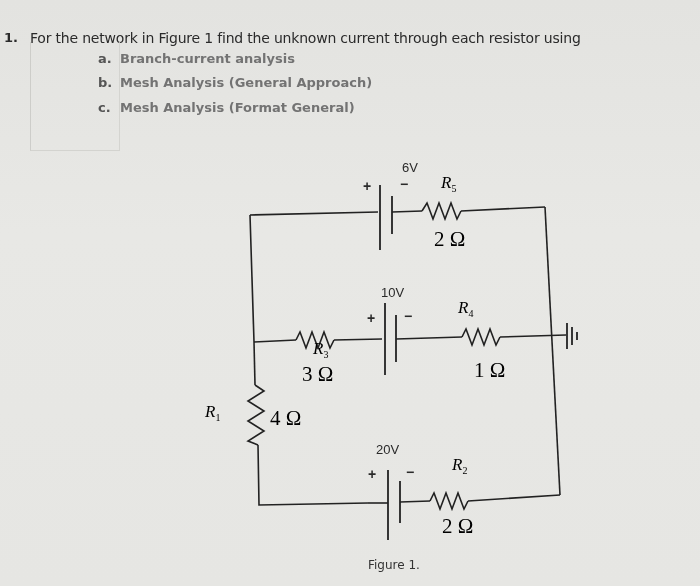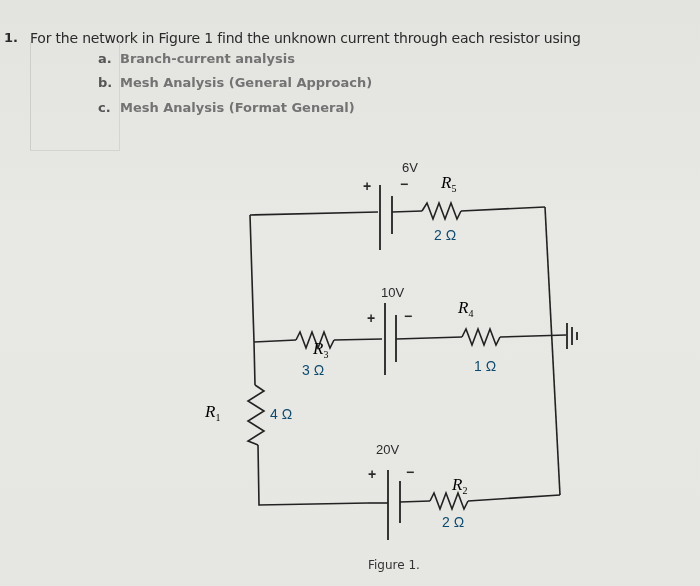--- a/index.html
+++ b/index.html
@@ -11,21 +11,21 @@
   .q { position:absolute; font-family:"DejaVu Sans", sans-serif; color:#2a2a2a; }
   .qnum { left:4px; top:30px; font-size:13px; font-weight:bold; }
   .qtext { left:30px; top:30px; font-size:14px; letter-spacing:-0.2px; }
   .opt { position:absolute; font-family:"DejaVu Sans", sans-serif; font-weight:bold; font-size:13px; color:#737373; }
   .optl { position:absolute; font-family:"DejaVu Sans", sans-serif; font-weight:bold; font-size:13px; color:#555; }
   .scribble { position:absolute; left:30px; top:42px; width:88px; height:108px; border-left:1px solid #c8c8c4; border-bottom:1px solid #cfcfcb; border-right:1px solid #d0d0cc; opacity:.8; }
   svg.circuit { position:absolute; left:0; top:0; }
   .lbl { position:absolute; font-size:13px; color:#2a2a2a; }
   .rname { position:absolute; font-family:"Liberation Serif", serif; font-style:italic; font-size:17px; color:#000000; }
   .rname sub { font-size:10px; font-style:normal; }
-  .rval { position:absolute; font-family:Liberation Sans, sans-serif; font-size:14px; color:#0c4a6e; }
+  .rval { position:absolute; font-family:Liberation Serif, serif; font-size:21px; color:#000000; }
   .sign { position:absolute; font-size:14px; font-weight:bold; color:#2a2a2a; }
   .fig { position:absolute; left:368px; top:558px; font-family:"DejaVu Sans", sans-serif; font-size:12px; color:#333; }
 </style>
 </head>
 <body>
 
 <div class="q qnum">1.</div>
 <div class="q qtext">For the network in Figure 1 find the unknown current through each resistor using</div>
 <div class="scribble"></div>
 
@@ -88,21 +88,21 @@
 <span class="sign" style="left:367px;top:310px;">+</span>
 <span class="sign" style="left:404px;top:308px;">−</span>
 
 <span class="lbl" style="left:376px;top:442px;">20V</span>
 <span class="sign" style="left:368px;top:466px;">+</span>
 <span class="sign" style="left:406px;top:464px;">−</span>
 
 <span class="rname" style="left:205px;top:402px;"><span>R</span><sub>1</sub></span>
 <span class="rval" style="left:270px;top:406px;">4 Ω</span>
 
-<span class="rname" style="left:452px;top:455px;margin-top:20px;"><span>R</span><sub>2</sub></span>
+<span class="rname" style="left:452px;top:455px;"><span>R</span><sub>2</sub></span>
 <span class="rval" style="left:442px;top:514px;">2 Ω</span>
 
 <span class="rname" style="left:313px;top:303px;margin-top:36px;"><span>R</span><sub>3</sub></span>
 <span class="rval" style="left:302px;top:362px;">3 Ω</span>
 
 <span class="rname" style="left:458px;top:298px;"><span>R</span><sub>4</sub></span>
 <span class="rval" style="left:474px;top:358px;">1 Ω</span>
 
 <span class="rname" style="left:441px;top:173px;"><span>R</span><sub>5</sub></span>
 <span class="rval" style="left:434px;top:227px;">2 Ω</span>

